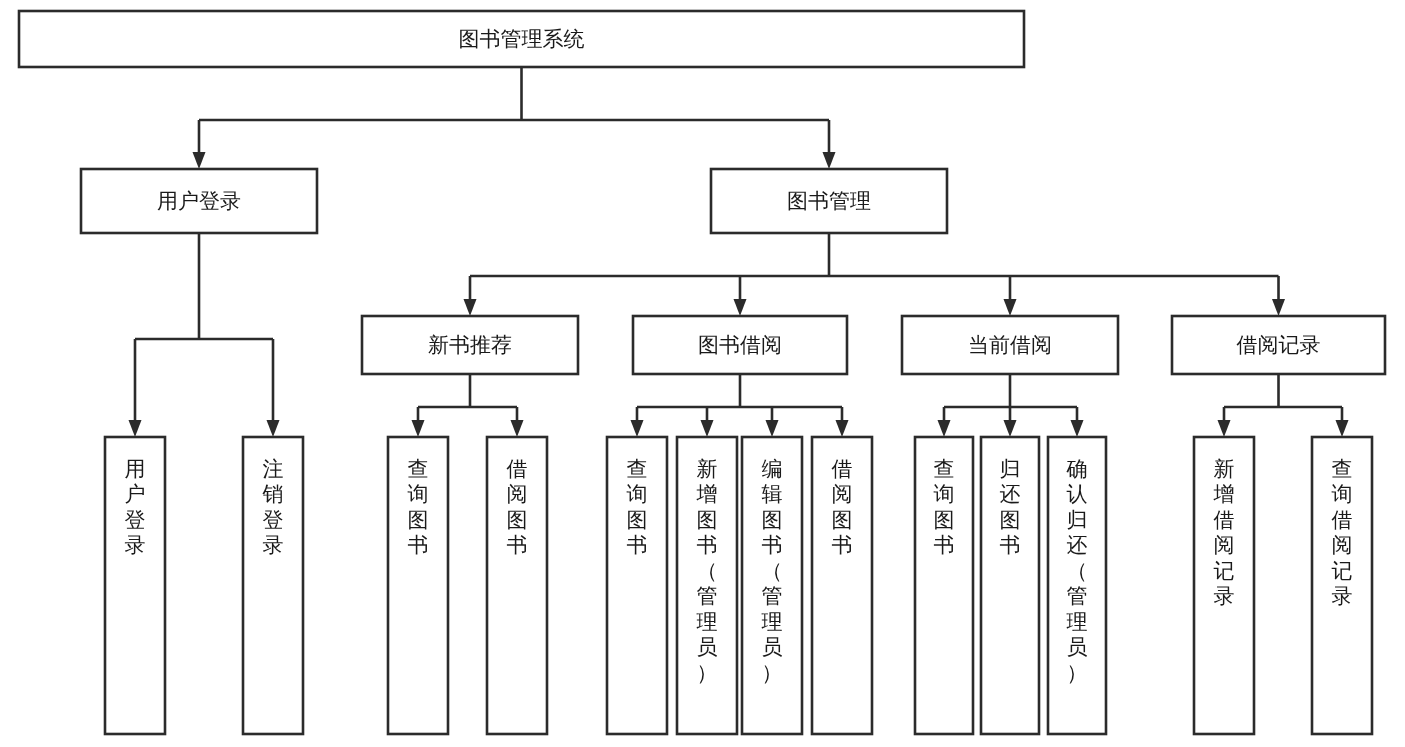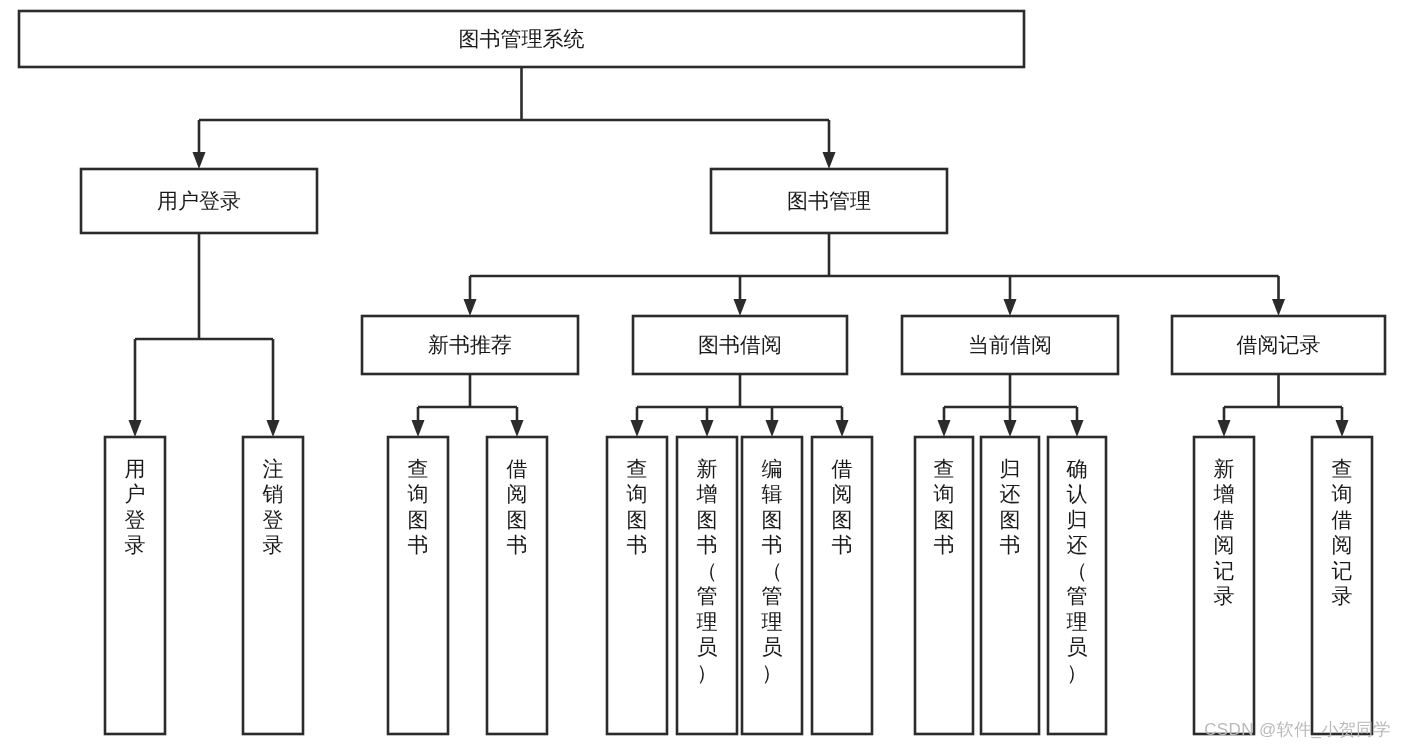--- a/index.html
+++ b/index.html
@@ -200,14 +200,13 @@
         <g>
           <rect x="1194" y="437" width="60" height="297" class="node-rect"></rect>
           <text x="1224" y="475.5" class="node-label-v"><tspan x="1224" dy="0">新</tspan><tspan x="1224" dy="25.5">增</tspan><tspan x="1224" dy="25.5">借</tspan><tspan x="1224" dy="25.5">阅</tspan><tspan x="1224" dy="25.5">记</tspan><tspan x="1224" dy="25.5">录</tspan></text>
         </g>
         <g>
           <rect x="1312" y="437" width="60" height="297" class="node-rect"></rect>
           <text x="1342" y="475.5" class="node-label-v"><tspan x="1342" dy="0">查</tspan><tspan x="1342" dy="25.5">询</tspan><tspan x="1342" dy="25.5">借</tspan><tspan x="1342" dy="25.5">阅</tspan><tspan x="1342" dy="25.5">记</tspan><tspan x="1342" dy="25.5">录</tspan></text>
         </g>
       </g>
   </svg>
-  <div class="watermark">CSDN @软件_小贺同学</div>
 </div>
 
 </body></html>

